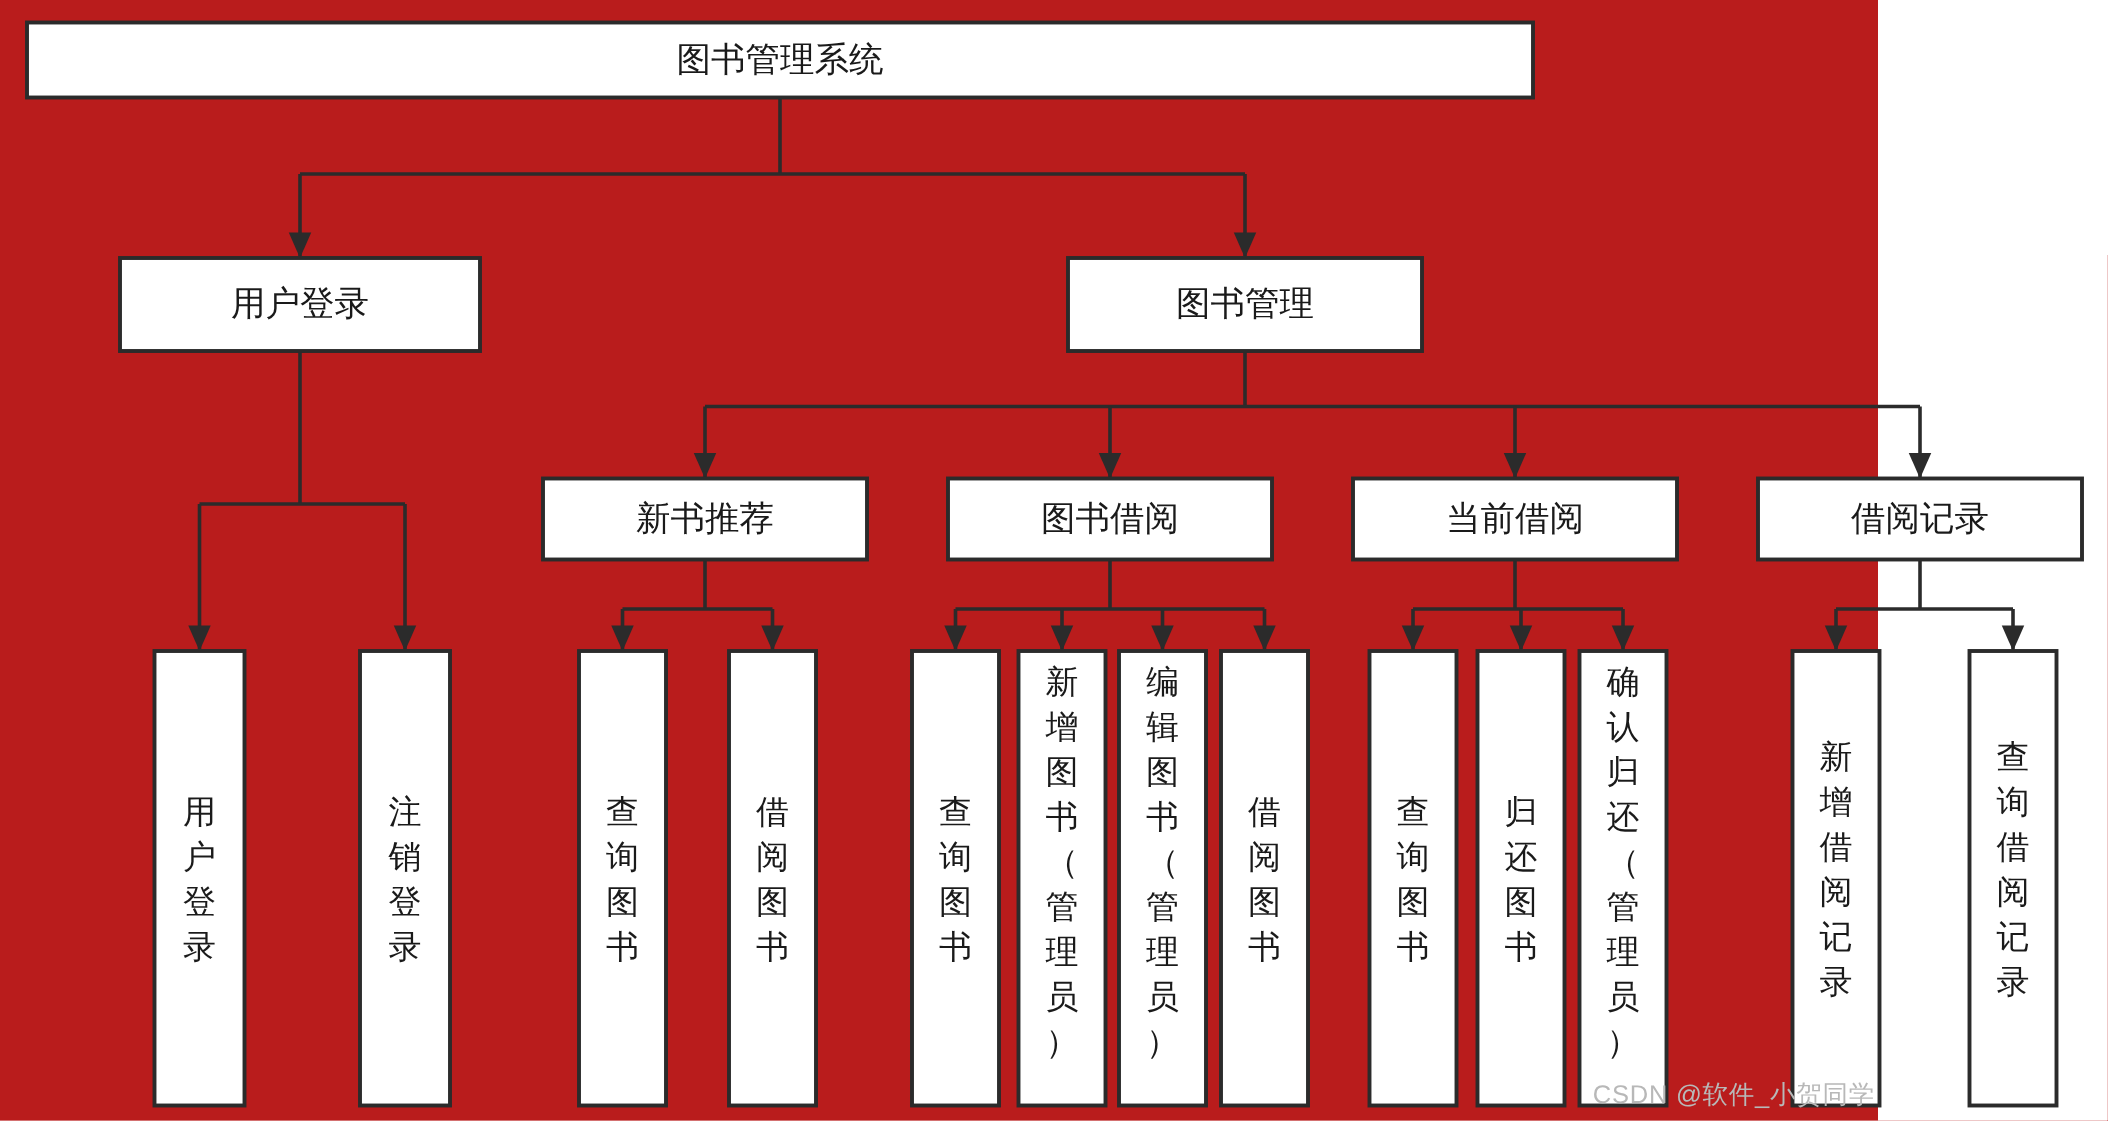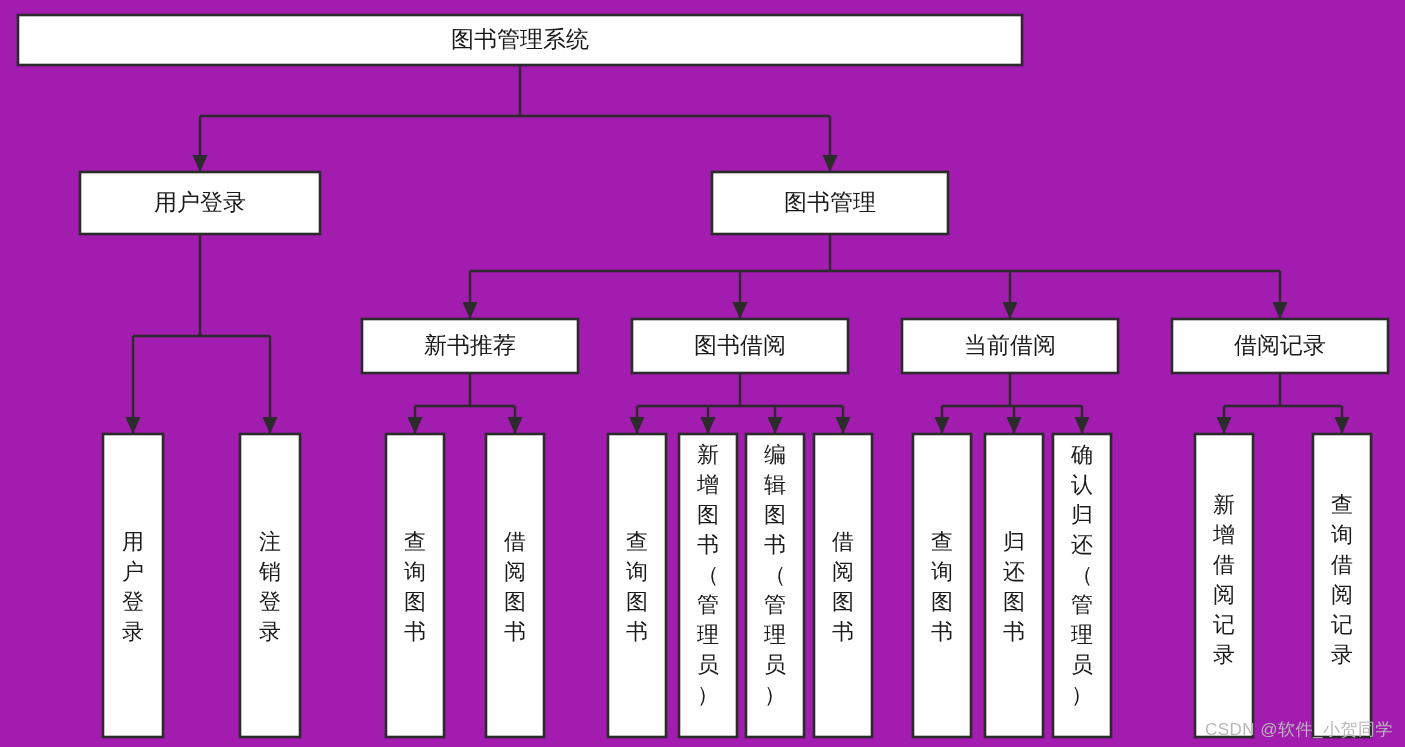--- a/index.html
+++ b/index.html
@@ -10,23 +10,23 @@
   }
   body {
     width: 1405px;
     height: 747px;
     font-family: "Liberation Sans", "DejaVu Sans", sans-serif;
     overflow: hidden;
     position: relative;
   }
   #diagram-root {
     position: relative;
-    width: 1405px;
+    width: 1252px;
     height: 747px;
-    background: #a21caf;
+    background: #b91c1c;
   }
   svg#flowchart {
     position: absolute;
     left: 0;
     top: 0;
     width: 1405px;
     height: 747px;
     display: block;
   }
   .node-box {
@@ -52,21 +52,21 @@
     dominant-baseline: middle;
   }
   .node-label-v {
     font-family: "Liberation Sans", "DejaVu Sans", sans-serif;
     font-size: 22px;
     fill: #1a1a1a;
     text-anchor: middle;
   }
   .watermark-text {
     position: absolute;
-    right: 12px;
+    right: 2px;
     bottom: 6px;
     font-family: "Liberation Sans", "DejaVu Sans", sans-serif;
     font-size: 17px;
     color: #b8b8b8;
     letter-spacing: 0.5px;
     white-space: nowrap;
     user-select: none;
   }
 </style>
 </head>

